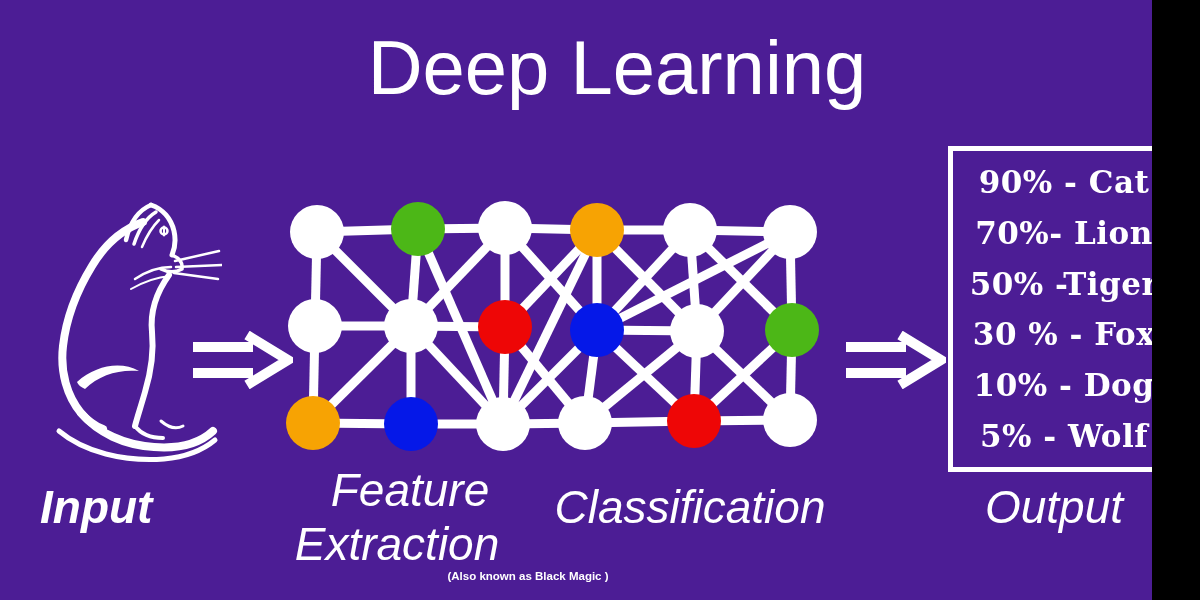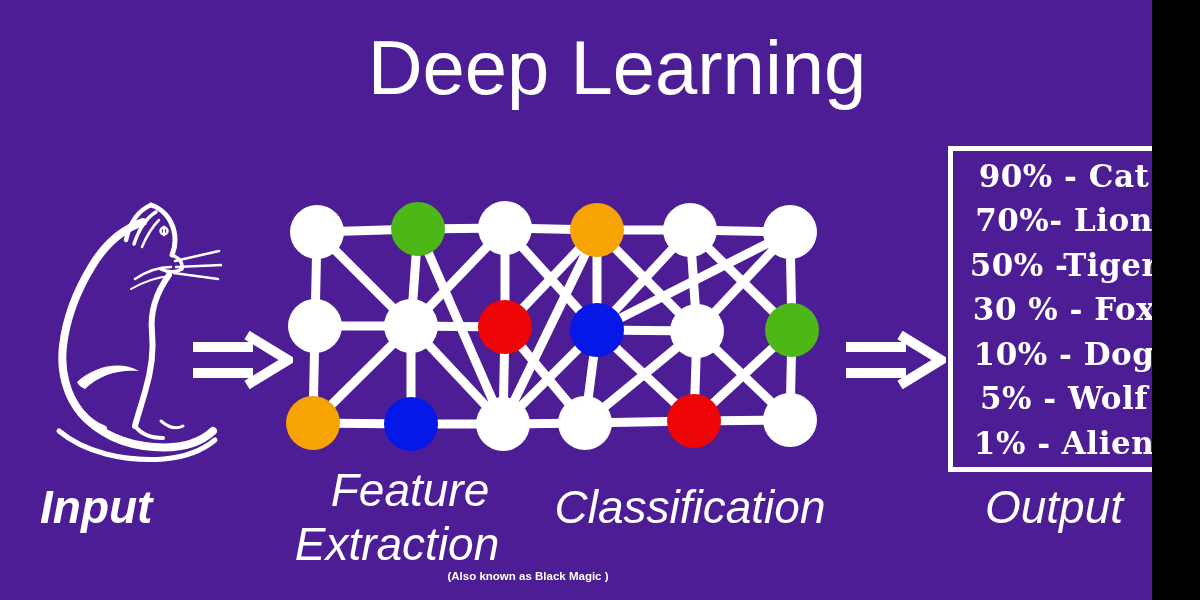--- a/index.html
+++ b/index.html
@@ -148,21 +148,20 @@
     <path d="M54 4 L95 29 L54 54" fill="none" stroke="#ffffff" stroke-width="10"></path>
   </svg>
 
   <div id="output-box" class="abs">
     <div class="pred-line">90% - Cat</div>
     <div class="pred-line">70%- Lion</div>
     <div class="pred-line">50% -Tiger</div>
     <div class="pred-line">30 % - Fox</div>
     <div class="pred-line">10% - Dog</div>
     <div class="pred-line">5% - Wolf</div>
-    <div class="pred-line">1% - Alien</div>
   </div>
 
   <div id="input-label" class="abs stage-label">Input</div>
   <div id="fe-line1" class="abs ctr stage-label">Feature</div>
   <div id="fe-line2" class="abs ctr stage-label">Extraction</div>
   <div id="classification-label" class="abs ctr stage-label">Classification</div>
   <div id="output-label" class="abs ctr stage-label">Output</div>
 
   <div id="subtitle" class="abs ctr">(Also known as Black Magic )</div>
 

